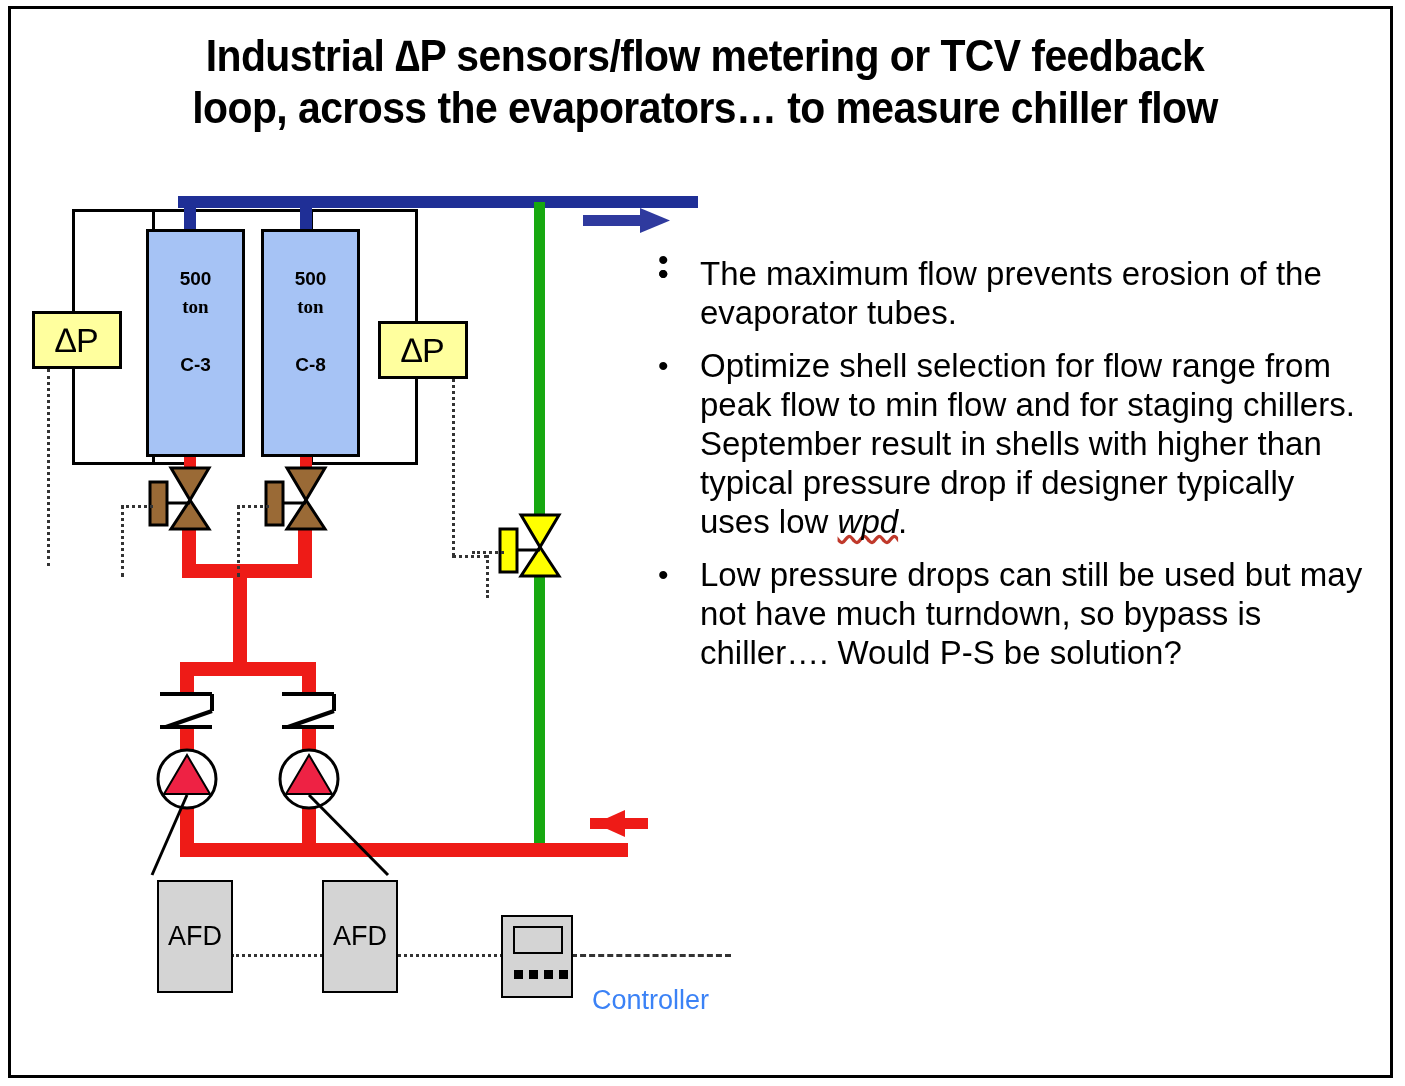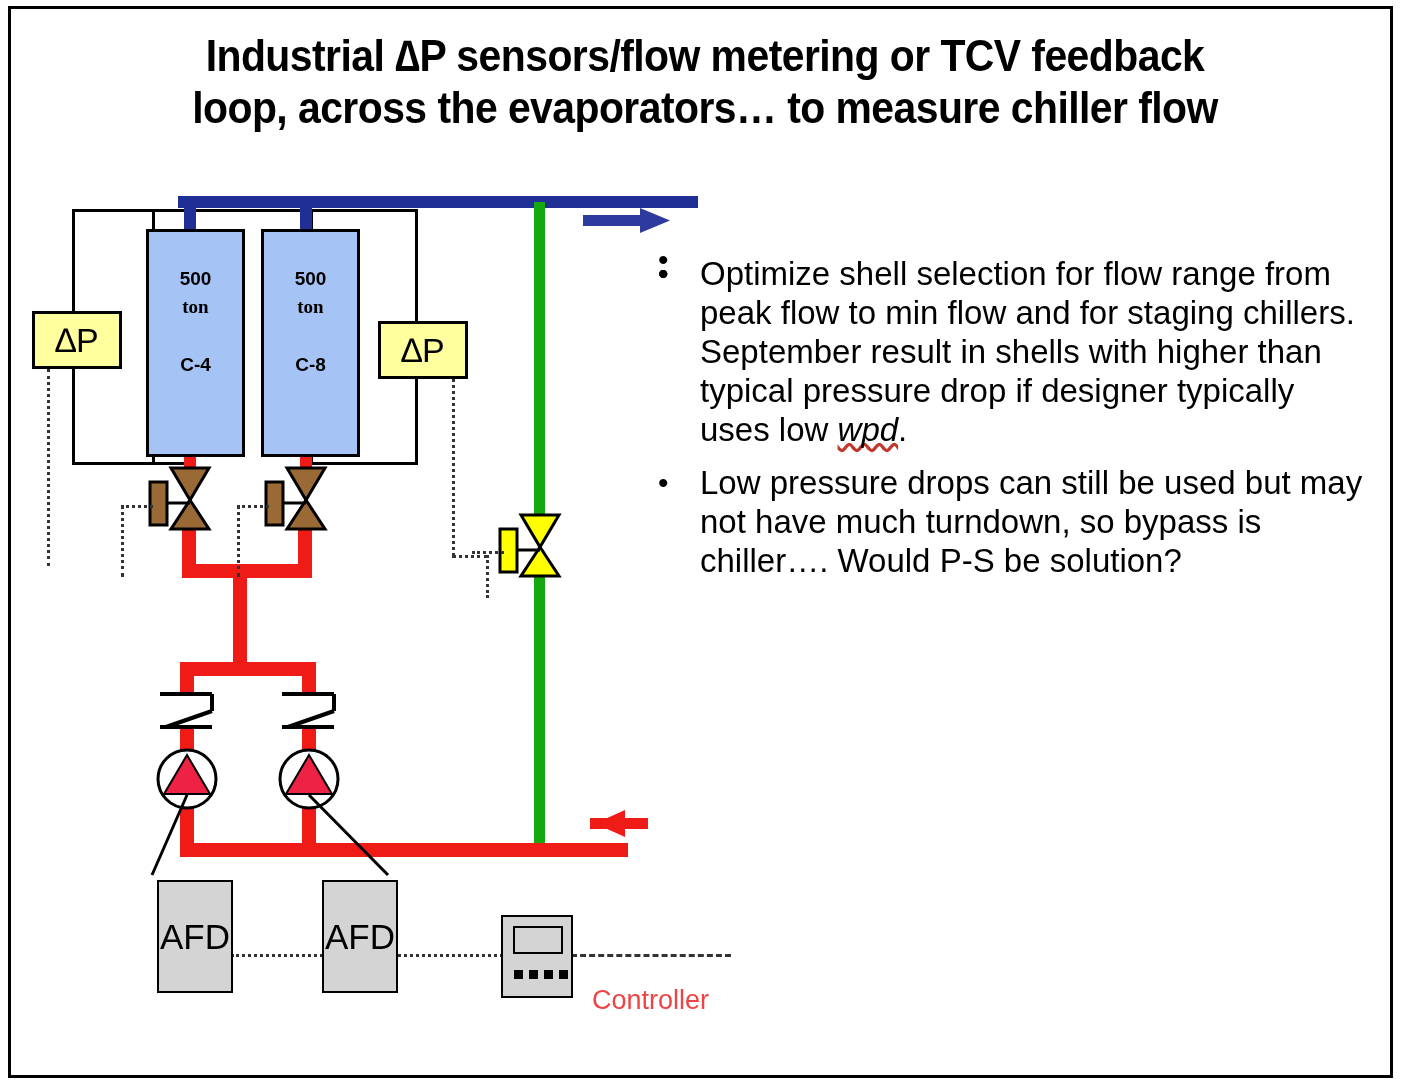--- a/index.html
+++ b/index.html
@@ -106,21 +106,21 @@
     align-items: center;
     justify-content: center;
     font-family: "Liberation Sans", sans-serif;
   }
 
   .afd {
     position: absolute;
     background: #d4d4d4;
     border: 2px solid #000000;
     box-sizing: border-box;
-    font-size: 35px;
+    font-size: 27px;
     color: #000000;
     display: flex;
     align-items: center;
     justify-content: center;
     font-family: "Liberation Sans", sans-serif;
   }
 
   #controller-box {
     position: absolute;
     left: 501px;
@@ -146,21 +146,21 @@
     top: 53px;
     width: 9px;
     height: 9px;
     background: #000000;
   }
   #controller-label {
     position: absolute;
     left: 592px;
     top: 985px;
     font-size: 27px;
-    color: #ef4444;
+    color: #3b82f6;
     font-family: "Liberation Sans", sans-serif;
   }
 
   .dotline-h {
     position: absolute;
     height: 0;
     border-top: 3px dotted #333333;
   }
   .dotline-v {
     position: absolute;
@@ -193,20 +193,21 @@
 
   <div id="bullets">
     <div class="bullet">
       <span class="dot">•</span>
     </div>
     <div class="bullet">
       <span class="dot">•</span>
     </div>
     <div class="bullet">
       <span class="dot">•</span>
+      <span>The maximum flow prevents erosion of the evaporator tubes.</span>
     </div>
     <div class="bullet">
       <span class="dot">•</span>
       <span>Optimize shell selection for flow range from peak flow to min flow and for staging chillers.  September result in shells with higher than typical pressure drop if designer typically uses low </span><span class="spell">wpd</span><span>.</span>
     </div>
     <div class="bullet">
       <span class="dot">•</span>
       <span>Low pressure drops can still be used but may not have much turndown, so bypass is chiller…. Would P-S be solution?</span>
     </div>
   </div>
@@ -302,21 +303,21 @@
     <g>
       <circle cx="309" cy="779" r="29" fill="#ffffff" stroke="#000" stroke-width="3"></circle>
       <polygon points="309,755 332,794 286,794" fill="#ee2244" stroke="#000" stroke-width="2"></polygon>
       <line x1="309" y1="795" x2="388" y2="875" stroke="#000" stroke-width="3"></line>
     </g>
   </svg>
 
   <div class="chiller" style="left:146px; top:229px; width:99px; height:228px;">
     <span class="ton1">500</span>
     <span class="ton2">ton</span>
-    <span class="cid">C-4</span>
+    <span class="cid">C-3</span>
   </div>
   <div class="chiller" style="left:261px; top:229px; width:99px; height:228px;">
     <span class="ton1">500</span>
     <span class="ton2">ton</span>
     <span class="cid">C-8</span>
   </div>
 
   <div class="dpbox" style="left:32px; top:311px; width:90px; height:58px;">
     <span>∆P</span>
   </div>

